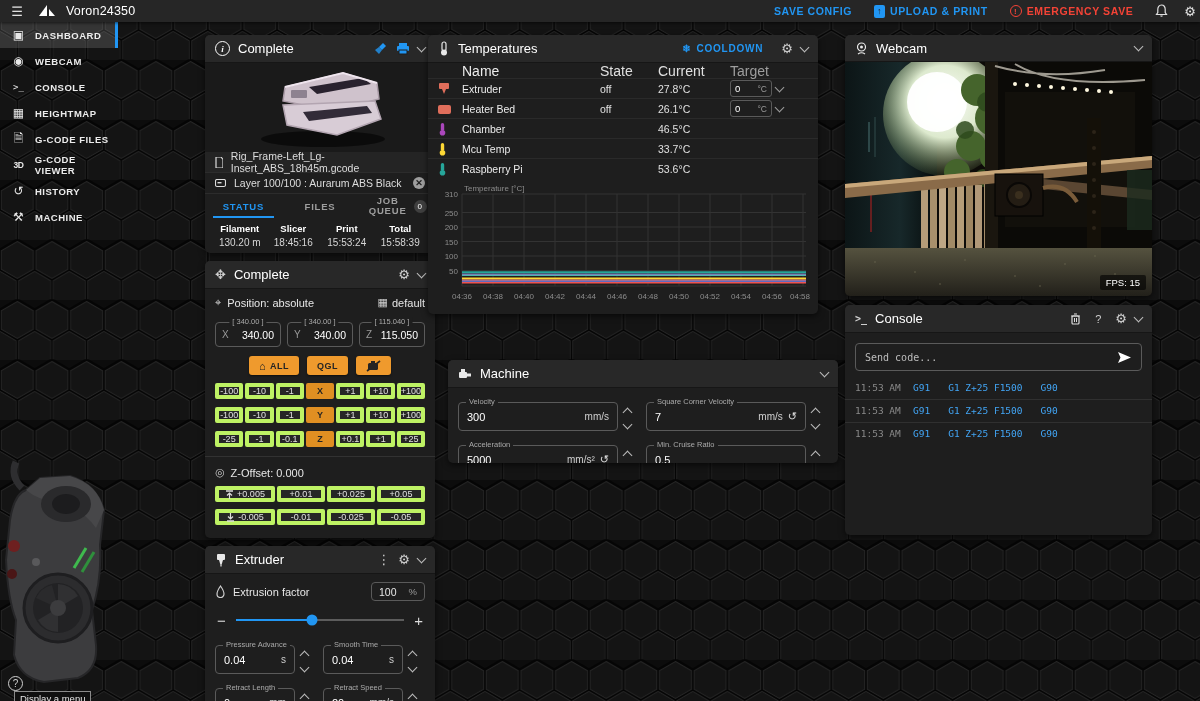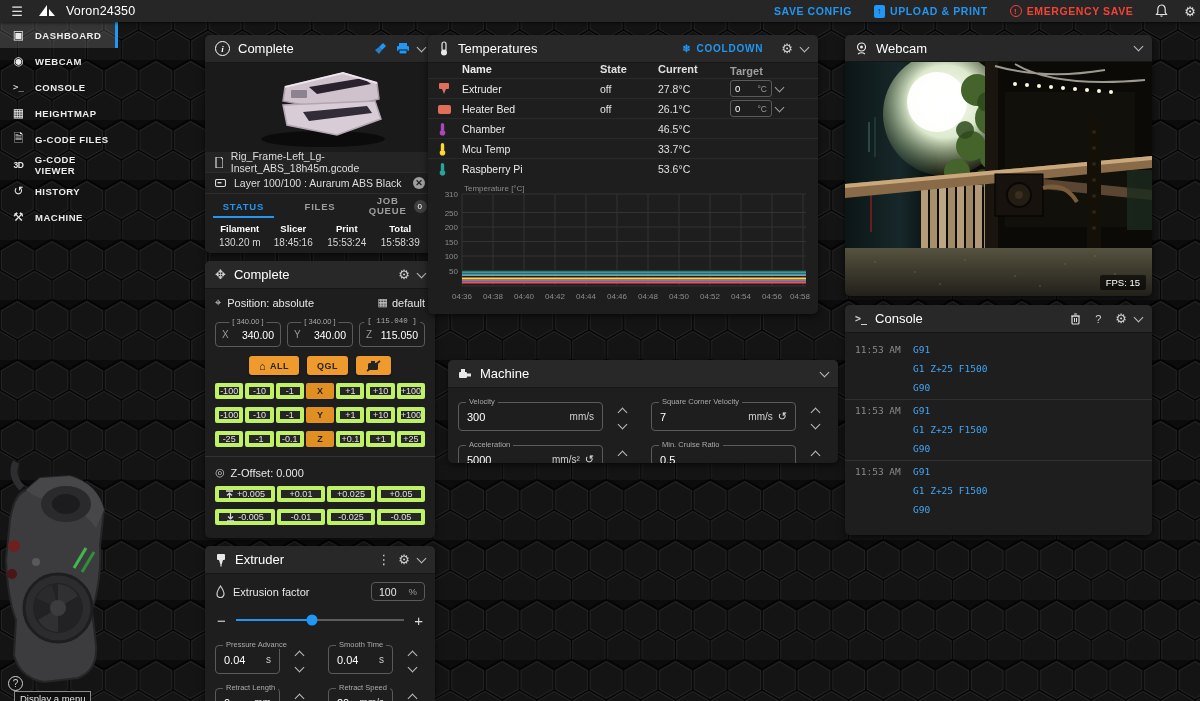--- a/index.html
+++ b/index.html
@@ -94,26 +94,26 @@
   .track { flex:1; height:2px; background:#5c5c5c; position:relative; cursor:pointer; }
   .track .fill { position:absolute; left:0; top:0; bottom:0; width:45%; background:#2196f3; }
   .track .thumb { position:absolute; left:45%; top:50%; width:11px; height:11px; border-radius:50%;
     background:#2196f3; transform:translate(-50%,-50%); }
 
   
   .numfs { height:29px; display:flex; align-items:center; padding:0 8px; }
   .numfs .v { font-size:11px; }
   .numfs .u { margin-left:auto; color:#cfcfcf; font-size:10px; display:flex; align-items:center; gap:5px; }
   .spincol { display:flex; flex-direction:column; justify-content:space-between; height:26px; padding:2px 0; }
-  .fsrow { display:grid; grid-template-columns:1fr 16px 1fr 16px; gap:0 16px; align-items:center; margin:0 10px; }
+  .fsrow { display:grid; grid-template-columns:1fr 16px 1fr 16px; gap:0 6px; align-items:center; margin:0 10px; }
   .reset-ic { font-size:11px; color:#e0e0e0; cursor:pointer; }
 
   
   .ttable { font-size:10.5px; }
-  .thr { display:flex; height:15px; padding:0 10px; color:#9e9e9e; font-size:11px; font-weight:bold; }
+  .thr { display:flex; height:15px; padding:0 10px; color:#9e9e9e; font-size:14px; font-weight:normal; }
   .tr { display:flex; align-items:center; height:20px; padding:0 10px; border-top:1px solid #2a2a2a; }
   .tc-ic { width:24px; display:flex; }
   .tc-name { flex:1; color:#ececec; }
   .tc-state { width:58px; color:#e0e0e0; }
   .tc-cur { width:72px; color:#e0e0e0; }
   .tc-tgt { width:78px; display:flex; align-items:center; gap:4px; }
   .noz { width:12px; height:11px; position:relative; }
   .noz:before { content:""; position:absolute; left:1px; top:0; width:10px; height:6px; background:currentColor; border-radius:1px; }
   .noz:after { content:""; position:absolute; left:4px; top:6px; border-left:2px solid transparent;
     border-right:2px solid transparent; border-top:5px solid currentColor; }
@@ -130,21 +130,21 @@
   
   .sendbox { margin:10px 10px 4px; height:28px; border:1px solid #5a5a5a; border-radius:4px;
     display:flex; align-items:center; padding:0 9px; }
   .sendbox input { flex:1; background:transparent; border:none; outline:none; color:#ddd;
     font-family:"DejaVu Sans Mono",monospace; font-size:10px; }
   .sendbox input::placeholder { color:#bdbdbd; }
   .clog { font-family:"DejaVu Sans Mono",monospace; font-size:9.5px; margin-top:6px; }
   .centry { display:flex; padding:5px 10px 6px; border-top:1px solid #303030; }
   .centry:first-child { border-top:none; }
   .ctime { width:58px; color:#8a8a8a; flex:0 0 auto; }
-  .clines { display:flex; flex-direction:column; gap:8px;justify-content:flex-end; }
+  .clines { display:flex; flex-direction:row; gap:18px;justify-content:flex-end; }
   .cline-cmd { color:#42a5f5; cursor:pointer; }
 
   
   .helpq { position:absolute; left:8px; top:676px; width:15px; height:15px; border-radius:50%;
     border:1.3px solid #cfcfcf; color:#cfcfcf; font-size:10px; text-align:center; line-height:14px; z-index:15; }
   .hint { position:absolute; left:14px; top:691px; background:#101010; border:1px solid #8a8a8a;
     color:#e6e6e6; font-size:9.5px; padding:1px 5px 2px; z-index:15; }
   .mono { font-family:"DejaVu Sans Mono",monospace; }
 </style>
 </head>
@@ -350,21 +350,21 @@
       <span class="flabel" style="left:50%;transform:translateX(-50%);">[ 340.00 ]</span>
       <span class="al">X</span>
         <span class="av">340.00</span>
     </div>
     <div class="fieldset axis-box">
       <span class="flabel" style="left:50%;transform:translateX(-50%);">[ 340.00 ]</span>
       <span class="al">Y</span>
         <span class="av">340.00</span>
     </div>
     <div class="fieldset axis-box">
-      <span class="flabel" style="left:50%;transform:translateX(-50%);font-family:Liberation Mono, monospace;">[ 115.040 ]</span>
+      <span class="flabel" style="left:50%;transform:translateX(-50%);">[ 115.040 ]</span>
       <span class="al">Z</span>
         <span class="av">115.050</span>
     </div>
   </div>
   <div class="homebtns">
     <div class="obtn">
       <span style="font-size:11px;">⌂</span>
       <span>ALL</span>
     </div>
     <div class="obtn">
@@ -836,20 +836,26 @@
           <line x1="1" y1="3" x2="10" y2="3" stroke="#dcdcdc" stroke-width="1.2"></line>
           <line x1="4" y1="1" x2="7" y2="1" stroke="#dcdcdc" stroke-width="1.2"></line>
           <line x1="4.5" y1="5" x2="4.5" y2="9" stroke="#dcdcdc"></line>
           <line x1="6.5" y1="5" x2="6.5" y2="9" stroke="#dcdcdc"></line>
         </svg>
     </span>
     <span class="hicon" style="font-size:11px;margin:0 6px;">?</span>
     <span class="hicon">⚙</span>
     <span class="chev"></span>
   </div>
+  <div class="sendbox">
+    <input placeholder="Send code..." style="">
+    <svg width="15" height="13" style="cursor:pointer;">
+        <path d="M1 12 L14 6.5 L1 1 L3.5 6.5 Z" fill="#fff"></path>
+      </svg>
+  </div>
   <div class="clog">
     <div class="centry">
       <span class="ctime">11:53 AM</span>
       <span class="clines">
         <span class="cline-cmd">G91</span>
         <span class="cline-cmd">G1 Z+25 F1500</span>
         <span class="cline-cmd">G90</span>
       </span>
     </div>
     <div class="centry">

